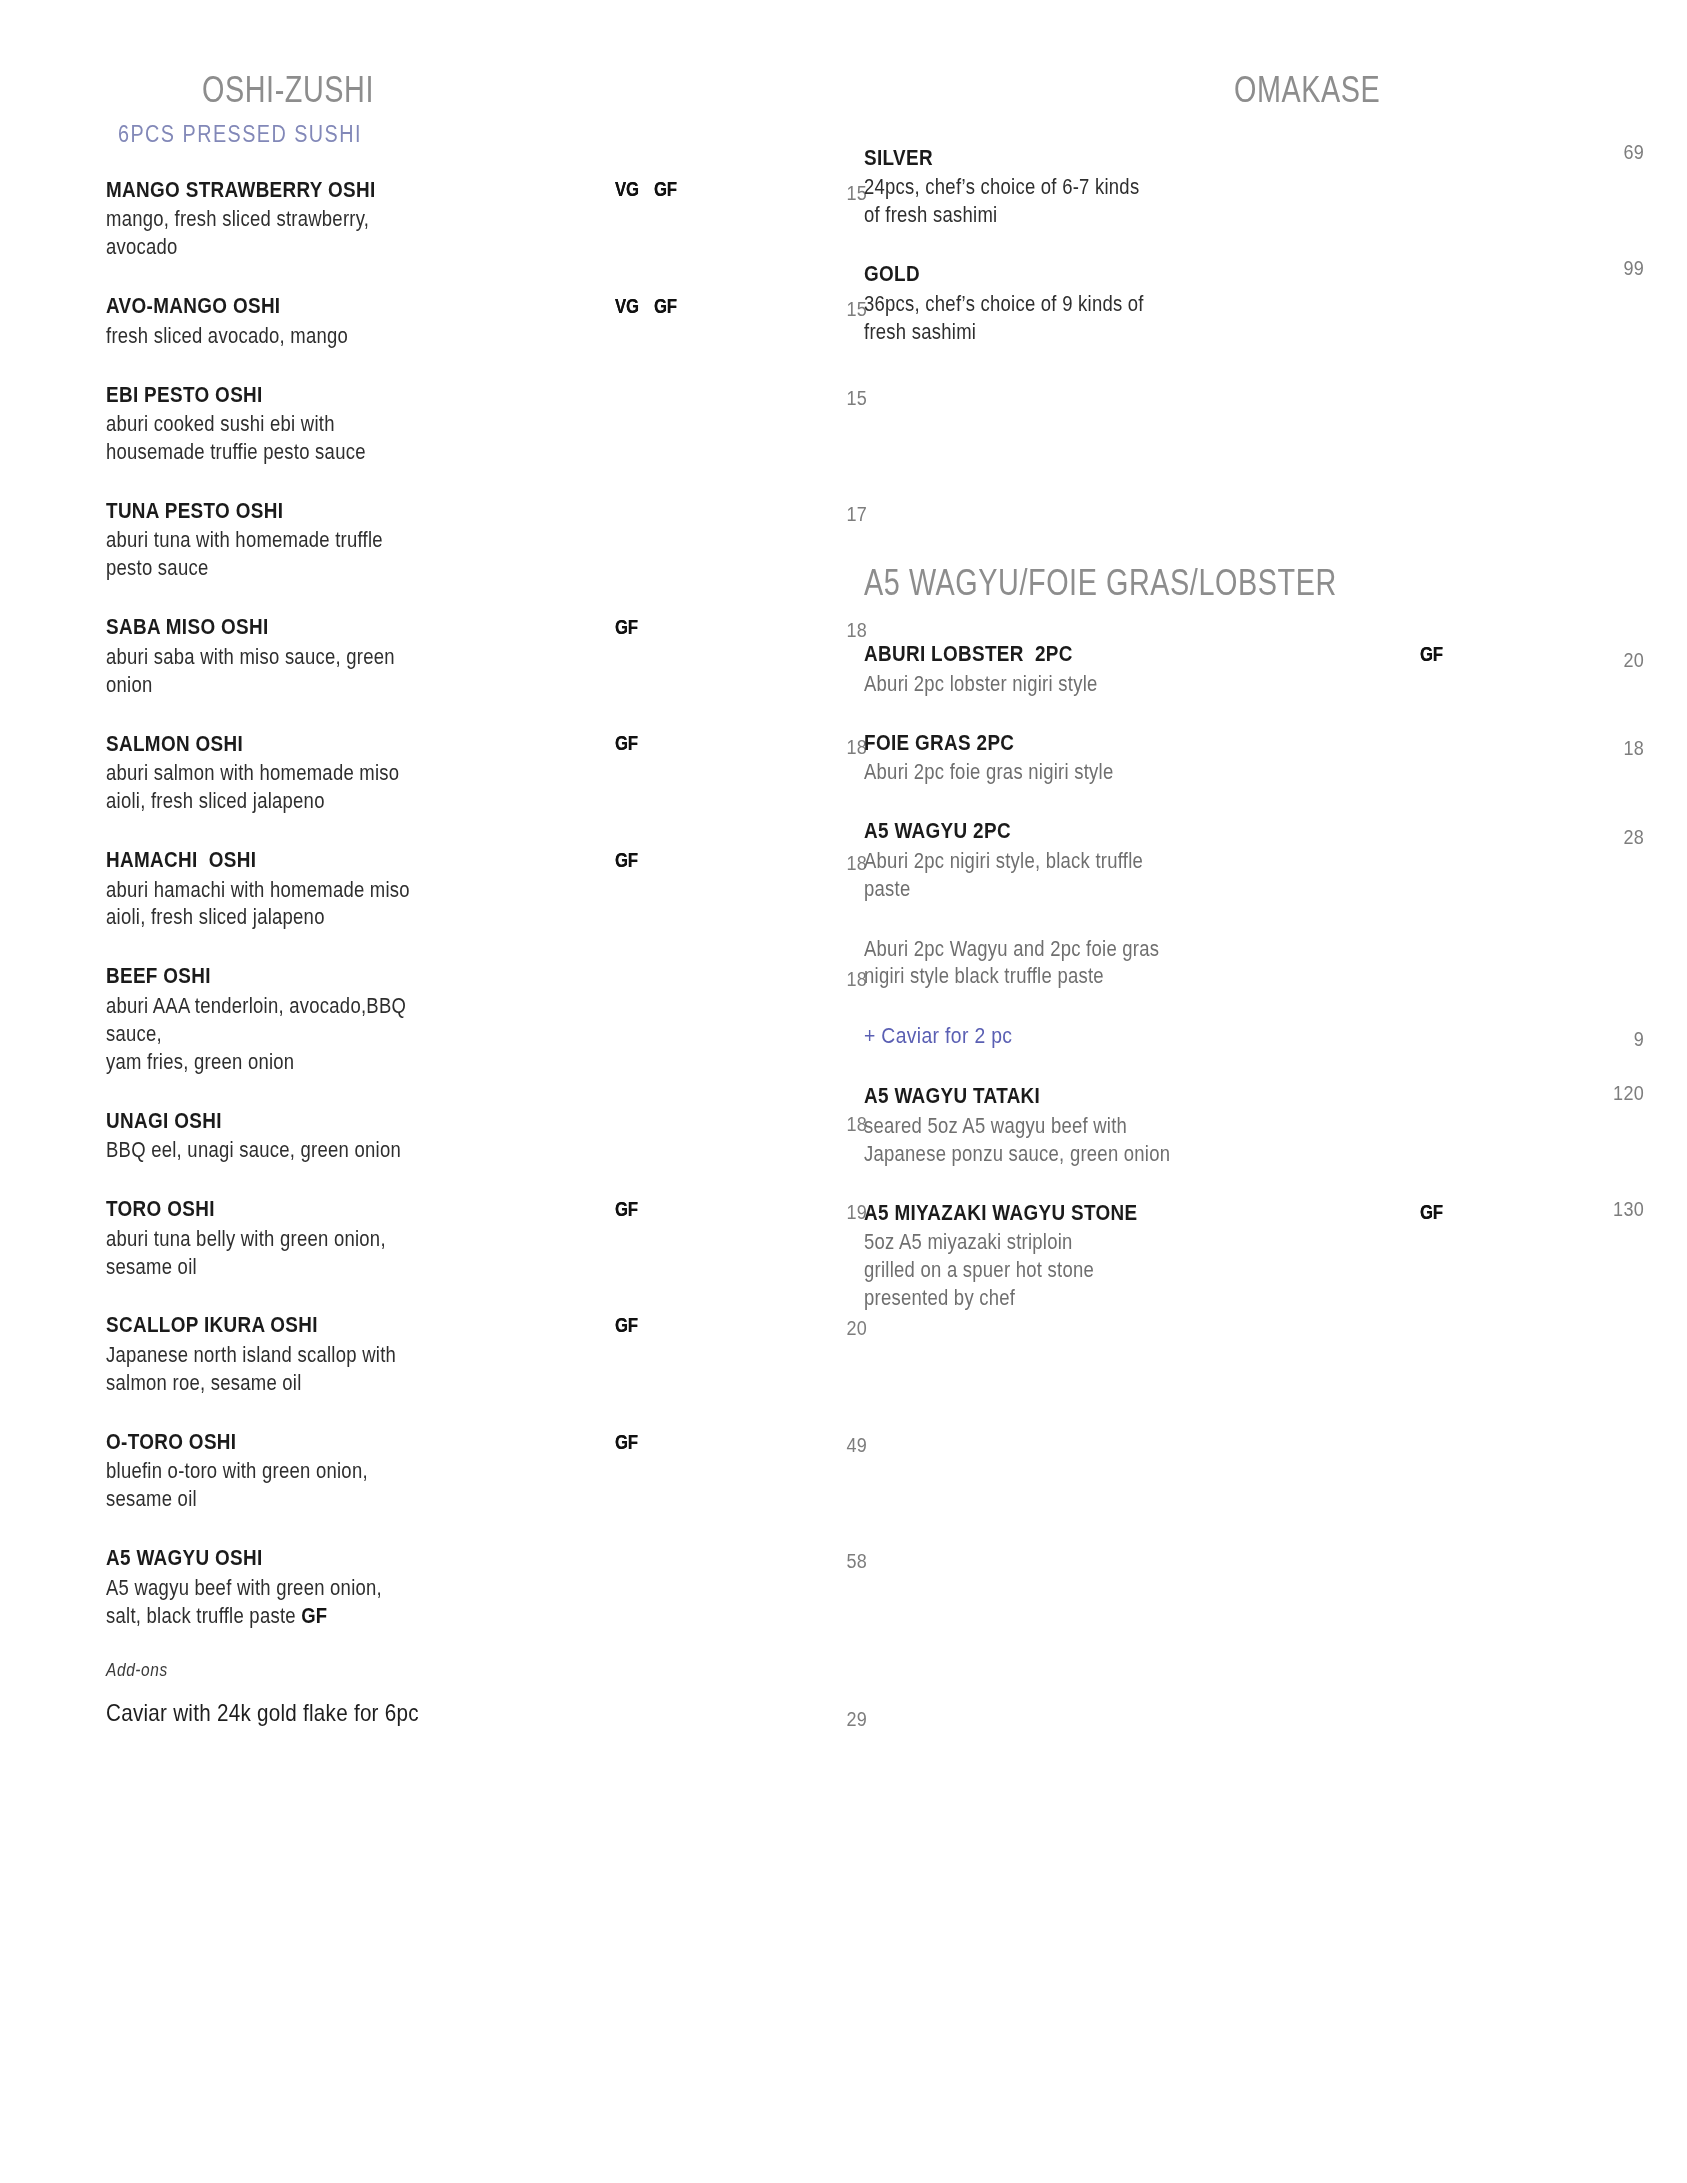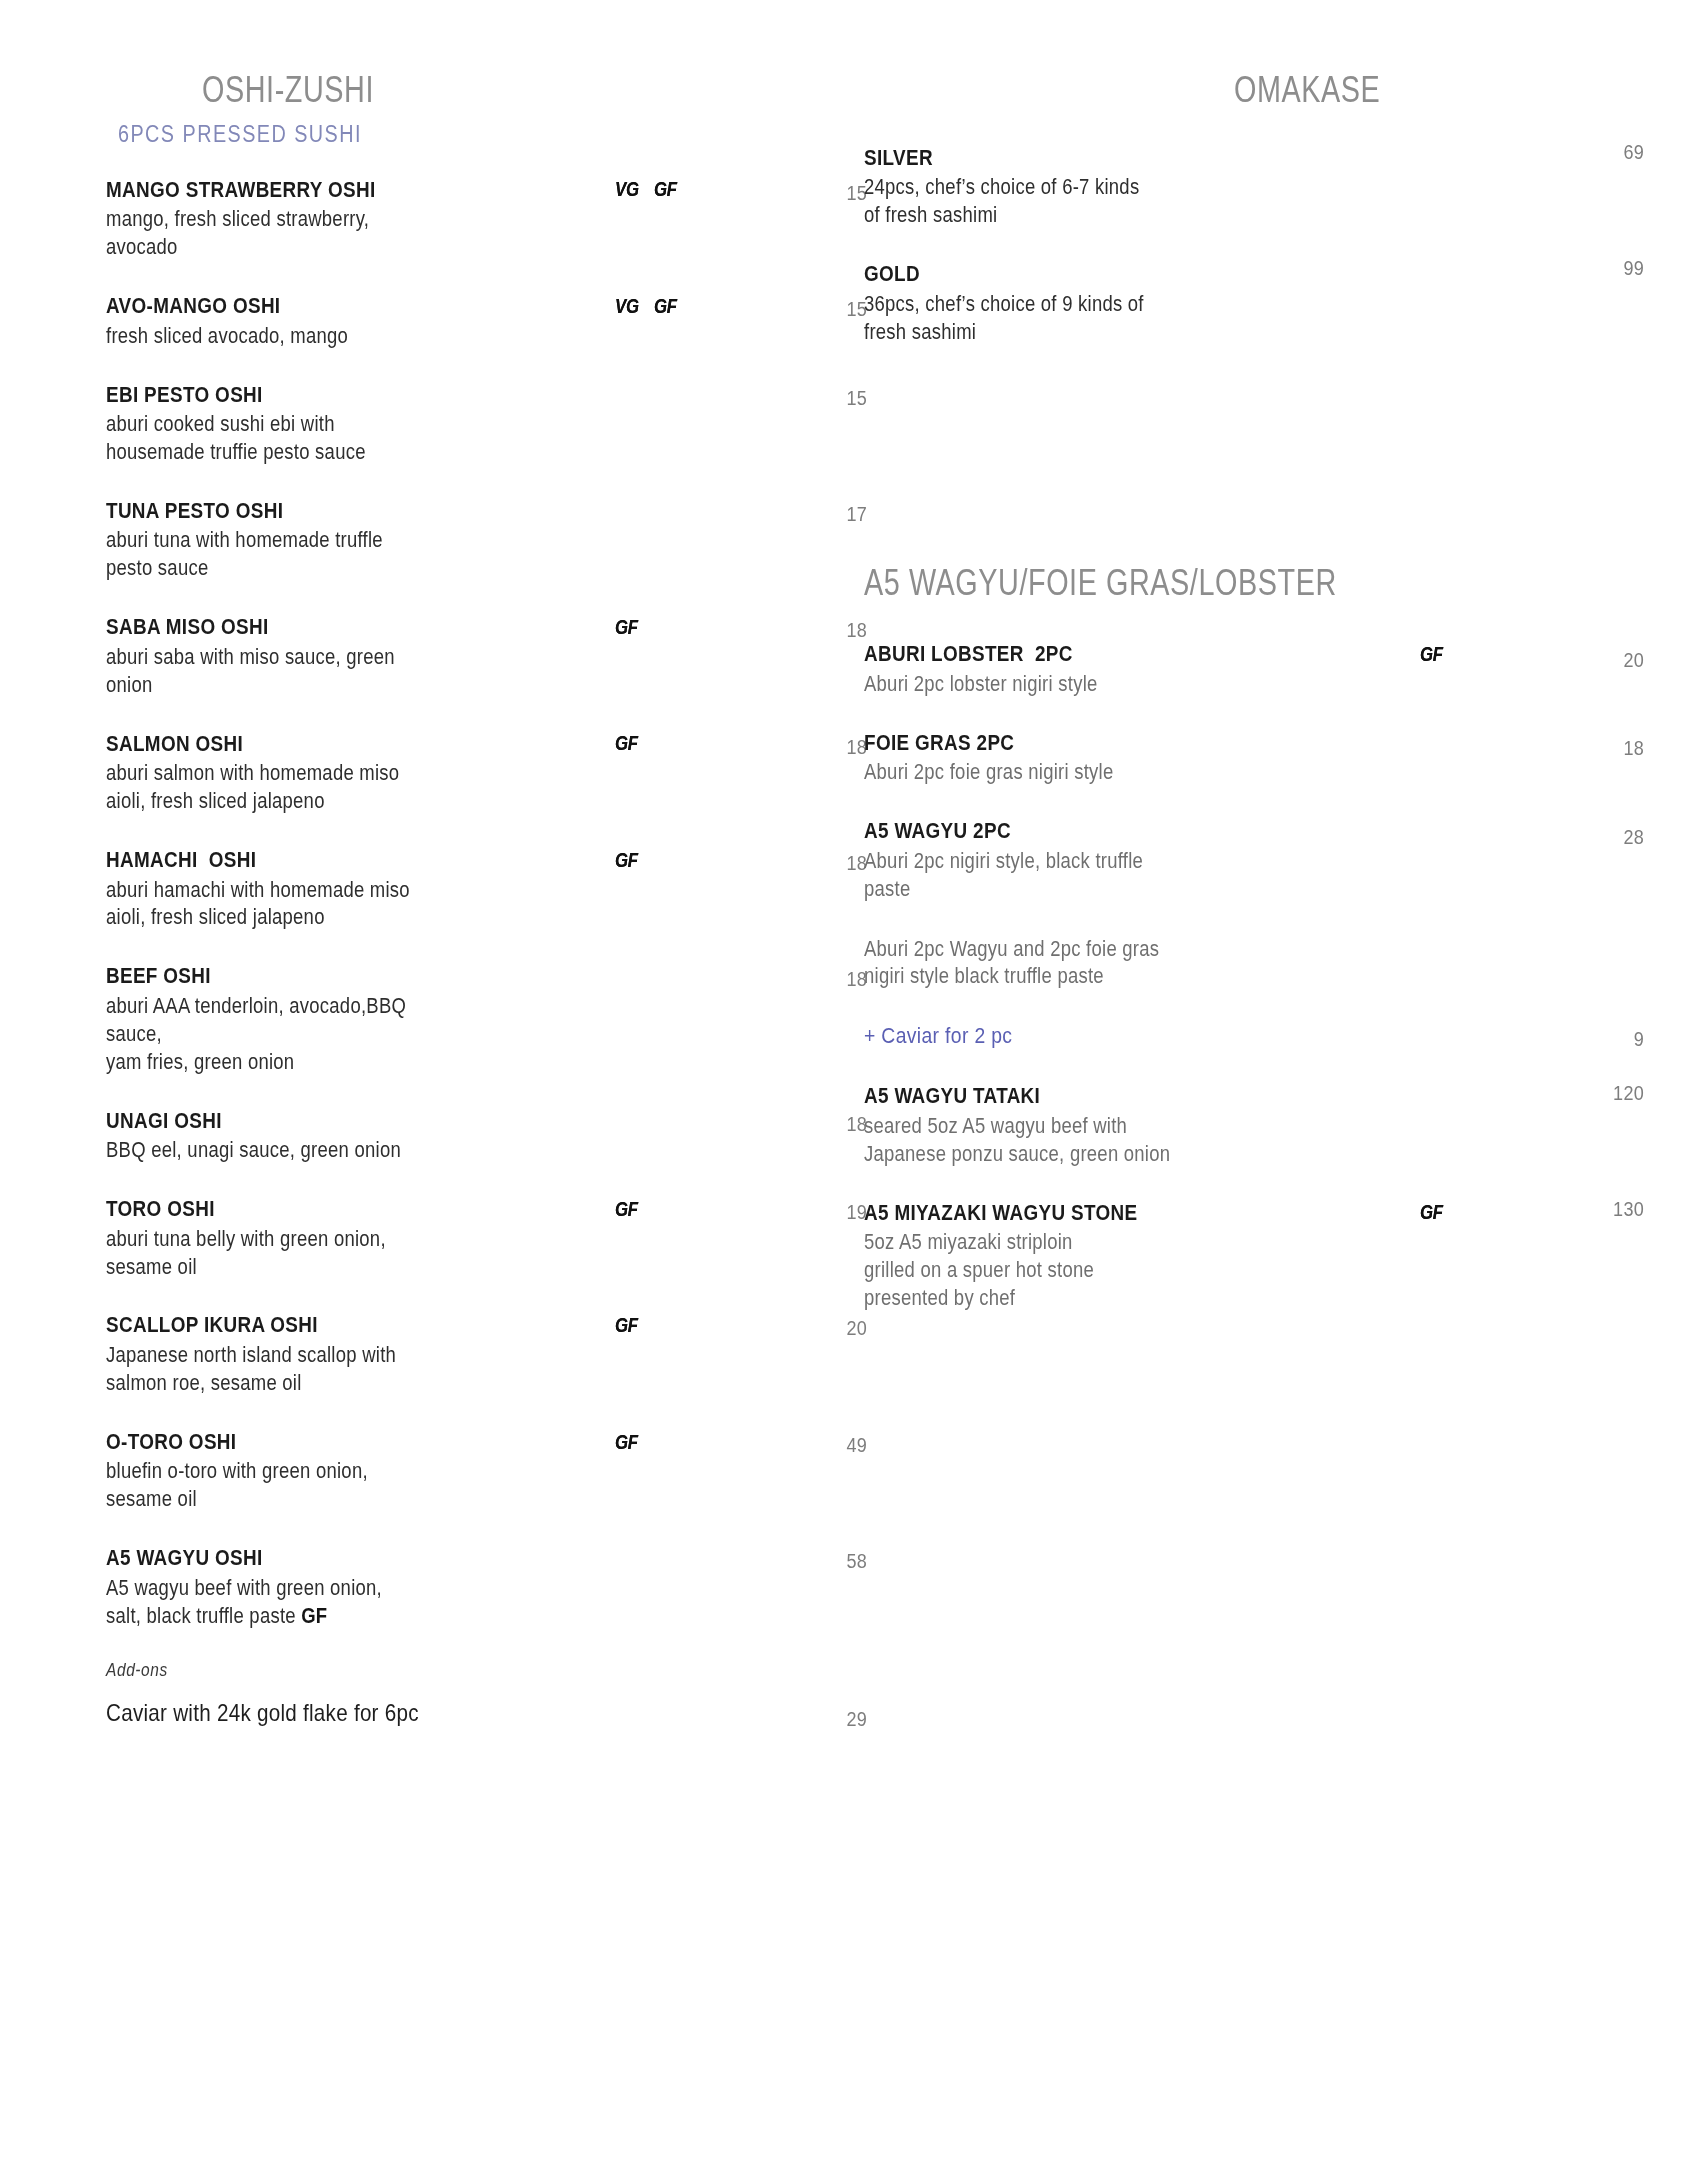--- a/index.html
+++ b/index.html
@@ -85,21 +85,20 @@
     transform-origin: left center;
     white-space: pre;
   }
   .item-name.mixed { letter-spacing: 0.1px; }
 
   .badges {
     position: absolute;
     display: flex;
     gap: 9.3px;
     top: 0.7px;
-    font-style: italic;
   }
   .badge {
     font-size: 21px;
     font-weight: 700;
     color: #111;
     letter-spacing: -0.3px;
     transform: scaleX(0.80);
     transform-origin: left center;
     text-shadow: 0 0 0.4px #111;
     white-space: nowrap;

